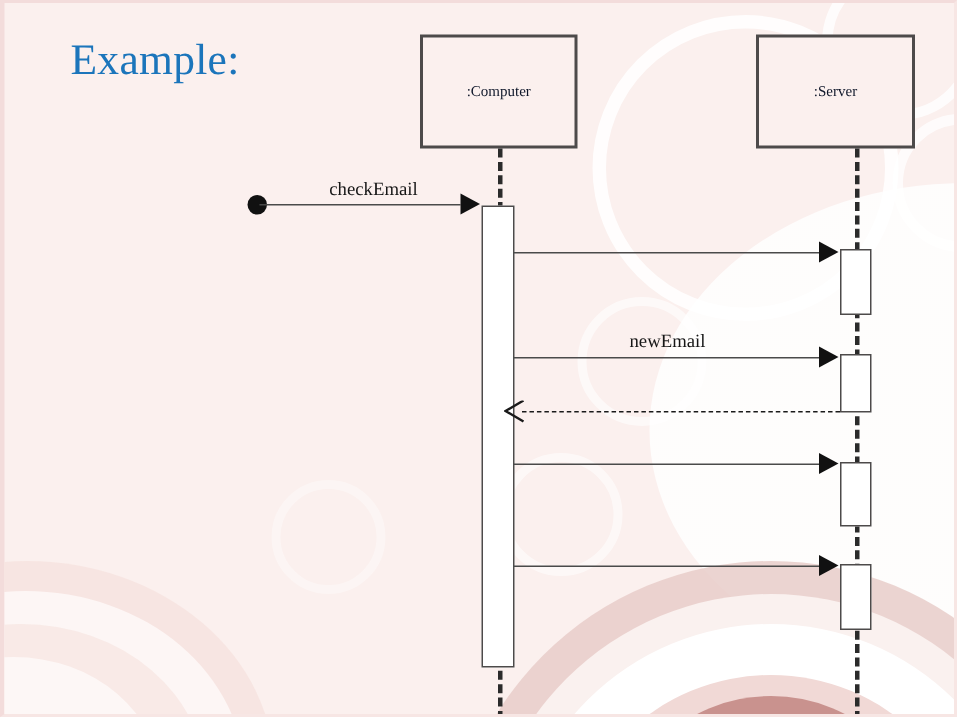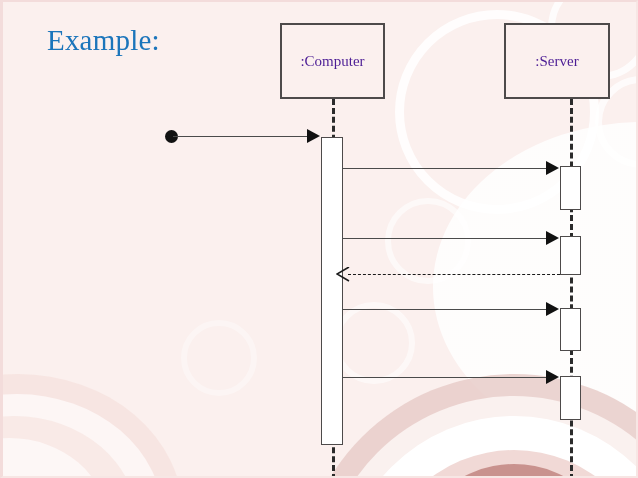--- a/index.html
+++ b/index.html
@@ -90,22 +90,22 @@
   .actor-box {
     position: absolute;
     border: 2px solid #4d4a4a;
     background: #fbf0ee;
     display: flex;
     align-items: center;
     justify-content: center;
     box-sizing: border-box;
   }
   .actor-label {
-    font-size: 15px;
-    color: #4c1d95;
+    font-size: 10px;
+    color: #0f172a;
   }
   .lifeline {
     position: absolute;
     width: 0;
     border-left: 3px dashed #2b2b2b;
   }
   .activation {
     position: absolute;
     background: #ffffff;
     border: 1.6px solid #4d4a4a;
@@ -186,26 +186,28 @@
 
     <div class="activation" style="left:318px; top:135px; width:22px; height:308px;"></div>
     <div class="activation" style="left:557px; top:164px; width:21px; height:44px;"></div>
     <div class="activation" style="left:557px; top:234px; width:21px; height:39px;"></div>
     <div class="activation" style="left:557px; top:306px; width:21px; height:43px;"></div>
     <div class="activation" style="left:557px; top:374px; width:21px; height:44px;"></div>
 
     <div class="found-dot" style="left:162px; top:128px;"></div>
     <div class="msg-line" style="left:170px; top:134px; width:134px;"></div>
     <div class="arrow-solid" style="left:304px; top:127px;"></div>
+    <div class="msg-label" style="left:182px; top:117px; width:128px;">checkEmail</div>
 
     <div class="msg-line" style="left:339px; top:166px; width:205px;"></div>
     <div class="arrow-solid" style="left:543px; top:159px;"></div>
 
     <div class="msg-line" style="left:339px; top:236px; width:205px;"></div>
     <div class="arrow-solid" style="left:543px; top:229px;"></div>
+    <div class="msg-label" style="left:340px; top:218px; width:204px;">newEmail</div>
 
     <div class="msg-line ret" style="left:345px; top:272px; width:212px;"></div>
     <div class="arrow-open" style="left:333px; top:265px;">
       <svg width="14" height="15" viewBox="0 0 14 15" aria-hidden="true">
         <path d="M13 0 L1 7 L13 14" fill="none" stroke="#1a1a1a" stroke-width="1.6"></path>
       </svg>
     </div>
 
     <div class="msg-line" style="left:339px; top:307px; width:205px;"></div>
     <div class="arrow-solid" style="left:543px; top:300px;"></div>

